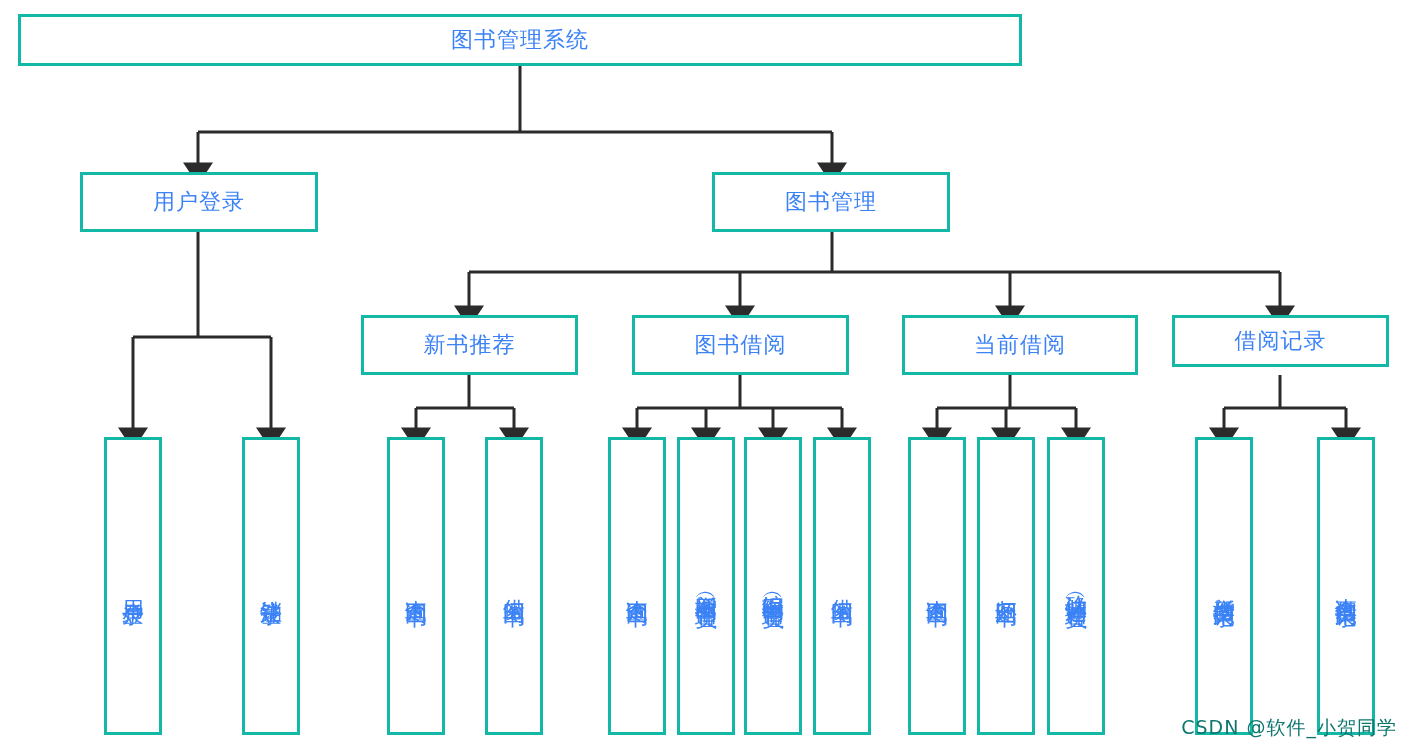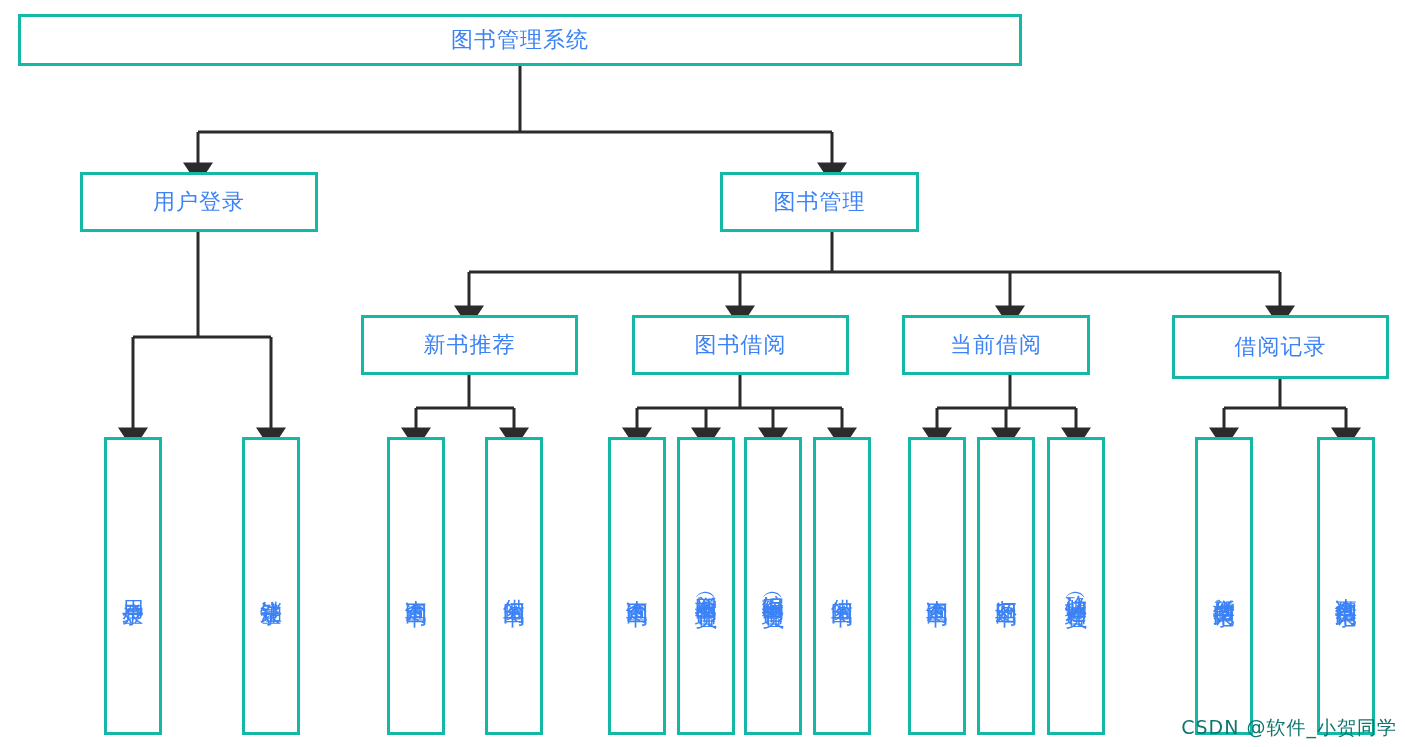--- a/index.html
+++ b/index.html
@@ -76,34 +76,34 @@
     </g>
   </svg>
 
   <div class="node h" style="left:18px;top:14px;width:1004px;height:52px;">
     <span>图书管理系统</span>
   </div>
 
   <div class="node h" style="left:80px;top:172px;width:238px;height:60px;">
     <span>用户登录</span>
   </div>
-  <div class="node h" style="left:712px;top:172px;width:199px;height:60px;margin-left:8px;">
+  <div class="node h" style="left:712px;top:172px;width:238px;height:60px;">
     <span>图书管理</span>
   </div>
 
   <div class="node h" style="left:632px;top:315px;width:217px;height:60px;">
     <span>图书借阅</span>
   </div>
   <div class="node h" style="left:361px;top:315px;width:217px;height:60px;">
     <span>新书推荐</span>
   </div>
-  <div class="node h" style="left:902px;top:315px;width:188px;height:60px;">
+  <div class="node h" style="left:902px;top:315px;width:236px;height:60px;">
     <span>当前借阅</span>
   </div>
-  <div class="node h" style="left:1172px;top:315px;width:217px;height:64px;">
+  <div class="node h" style="left:1172px;top:315px;width:217px;height:52px;">
     <span>借阅记录</span>
   </div>
 
   <div class="node leaf" style="left:104px;top:437px;width:58px;height:298px;">
     <span class="txt">用户登录</span>
   </div>
   <div class="node leaf" style="left:242px;top:437px;width:58px;height:298px;">
     <span class="txt">注销登录</span>
   </div>
 

